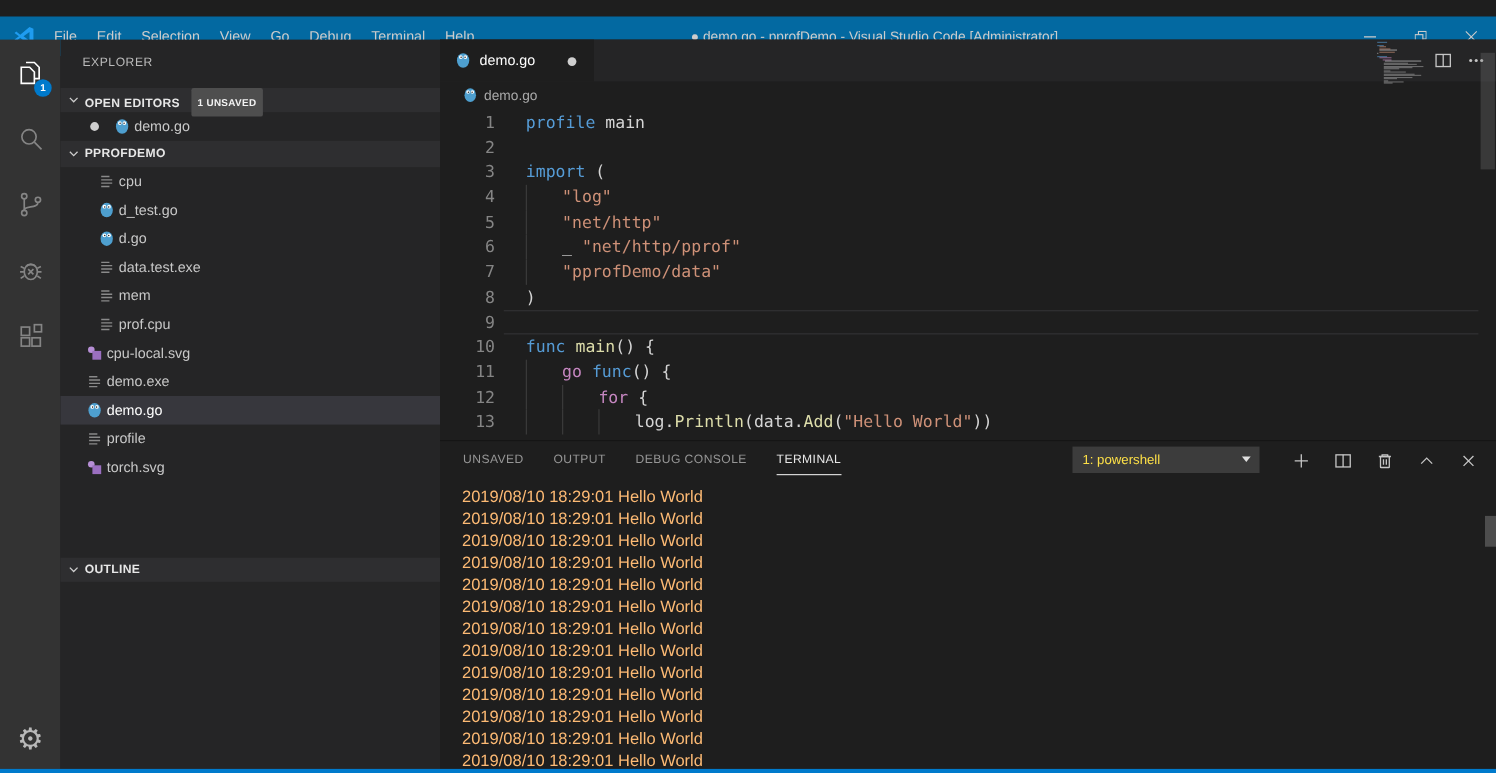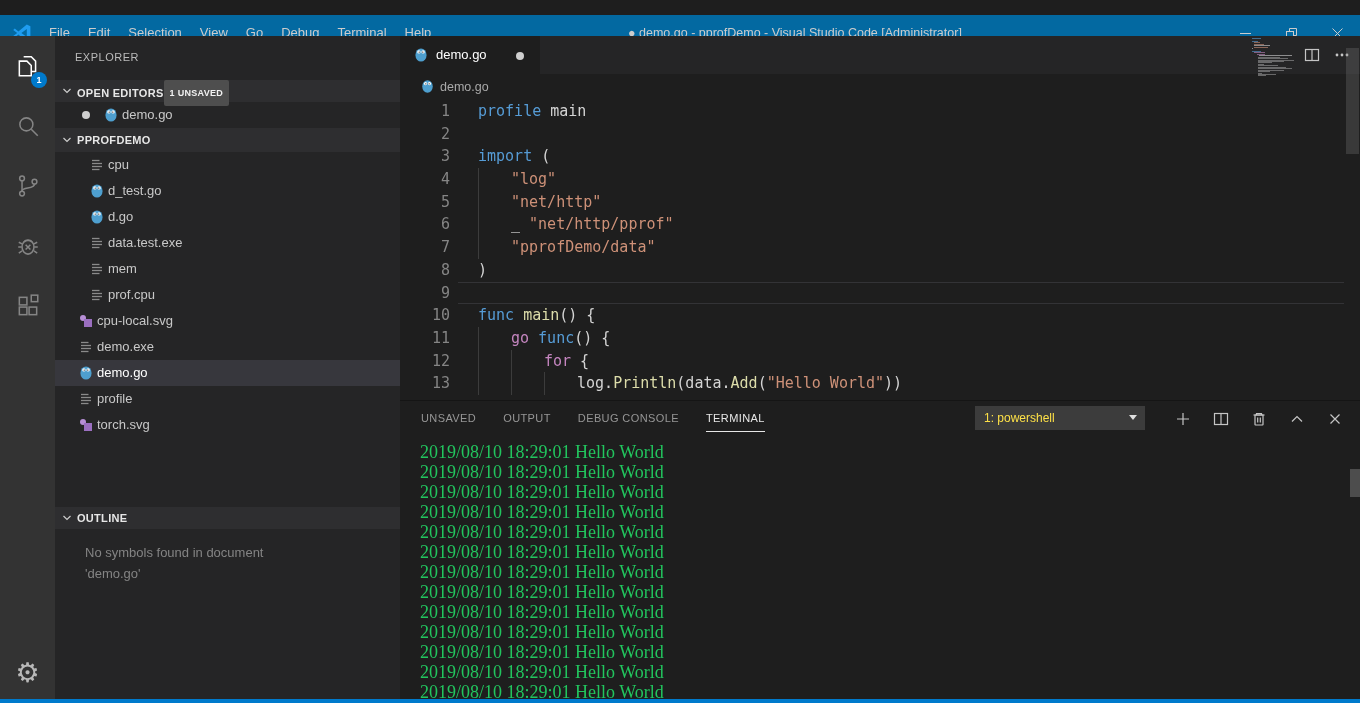--- a/index.html
+++ b/index.html
@@ -24,21 +24,21 @@
     background:#007acc; color:#ffffff; font-size:9px; font-weight:bold; display:flex; align-items:center; justify-content:center; }
   #act-settings { position:absolute; left:0; bottom:8px; width:55px; height:46px; display:flex; align-items:center; justify-content:center;
     color:#b8b8b8; font-size:27px; font-family:"DejaVu Sans", sans-serif; }
 
   
   #sidebar { position:absolute; left:55px; top:36px; width:345px; height:667px; background:#252526; color:#cccccc; }
   #sb-title { padding:15px 0 0 20px; font-size:11px; color:#bbbbbb; letter-spacing:.5px; height:44px; }
   .sec-header { position:relative; height:22px; background:#2e2e30; font-size:11px; font-weight:bold; color:#e7e7e7;
     line-height:22px; padding-left:22px; letter-spacing:.3px; }
   .sec-chev { position:absolute; left:7px; top:6px; }
-  #oe-badge { display:inline-block; background:#4e4e4e; color:#f2f2f2; font-size:9px; font-weight:bold;
+  #oe-badge { display:inline-block; margin-left:10px; background:#4e4e4e; color:#f2f2f2; font-size:9px; font-weight:bold;
     padding:2px 6px; border-radius:2px; vertical-align:1px; letter-spacing:.3px; }
   #proj-header { height:24px; line-height:24px; }
   #proj-header .sec-chev { top:7px; }
   .row { position:relative; height:26px; font-size:13px; color:#c8c8c8; }
   .row .dot { position:absolute; left:27px; top:9px; width:8px; height:8px; border-radius:50%; background:#cfcfcf; }
   .row .ficon { position:absolute; top:5px; width:16px; height:16px; }
   .row .flabel { position:absolute; top:0; line-height:26px; white-space:nowrap; }
   .row.selected { background:#37373d; color:#ffffff; }
   .tree-chev { position:absolute; top:8px; }
   #outline-header { position:absolute; left:0; top:471px; width:345px; }
@@ -73,22 +73,22 @@
   #panel-tabs { position:absolute; left:21px; top:0; height:35px; display:flex; }
   .ptab { position:relative; height:35px; line-height:35px; margin-right:27px; font-size:11px; letter-spacing:.4px; color:#969696; }
   .ptab.active { color:#e7e7e7; }
   .ptab.active::after { content:""; position:absolute; left:0; right:0; bottom:4px; height:1px; background:#e7e7e7; }
   #terminal-picker { position:absolute; left:575px; top:5px; width:170px; height:24px; background:#3c3c3c; color:#fde047;
     font-size:12px; line-height:24px; padding-left:9px; }
   #picker-caret { position:absolute; right:8px; top:9px; width:0; height:0; border-left:4px solid transparent;
     border-right:4px solid transparent; border-top:5px solid #e0e0e0; }
   #panel-icons { position:absolute; right:6px; top:0; height:35px; display:flex; align-items:center; }
   .pi { width:38px; height:35px; display:flex; align-items:center; justify-content:center; color:#c5c5c5; }
-  #terminal { position:absolute; left:20px; top:41px; font-family:Liberation Serif, serif; font-size:18px;
-    line-height:20px; color:#22c55e; white-space:pre; }
+  #terminal { position:absolute; left:20px; top:41px; font-family:Liberation Sans, sans-serif; font-size:15px;
+    line-height:20px; color:#fdba74; white-space:pre; }
   #panel-thumb { position:absolute; right:0; top:68px; width:10px; height:28px; background:#4d4d4d; }
 
   
   #statusbar { position:absolute; left:0; top:699px; width:1360px; height:4px; z-index:50; }
 </style>
 </head>
 <body>
 
 <div id="titlebar">
   <svg id="vscode-logo" viewBox="0 0 100 100">
@@ -307,24 +307,20 @@
         </svg>
         <span class="flabel" style="left: 42px;">torch.svg</span>
       </div>
     </div>
 
   <div class="sec-header" id="outline-header">
     <svg class="sec-chev" width="10" height="10" viewBox="0 0 10 10" fill="none" stroke="#cccccc" stroke-width="1.2">
         <path d="M1.5 3 L5 6.5 L8.5 3"></path>
       </svg>
     <span>OUTLINE</span>
-  </div>
-  <div id="outline-msg">
-    <div>No symbols found in document</div>
-    <div>'demo.go'</div>
   </div>
 </div>
 
 <div id="editor">
   <div id="tabbar">
     <div id="tab-active">
       <svg class="ficon" viewBox="0 0 16 16">
         <ellipse cx="8" cy="8" rx="5.6" ry="6.6" fill="#4e9fcf"></ellipse>
         <circle cx="5.9" cy="4.9" r="1.7" fill="#ffffff"></circle>
           <circle cx="10.1" cy="4.9" r="1.7" fill="#ffffff"></circle>

